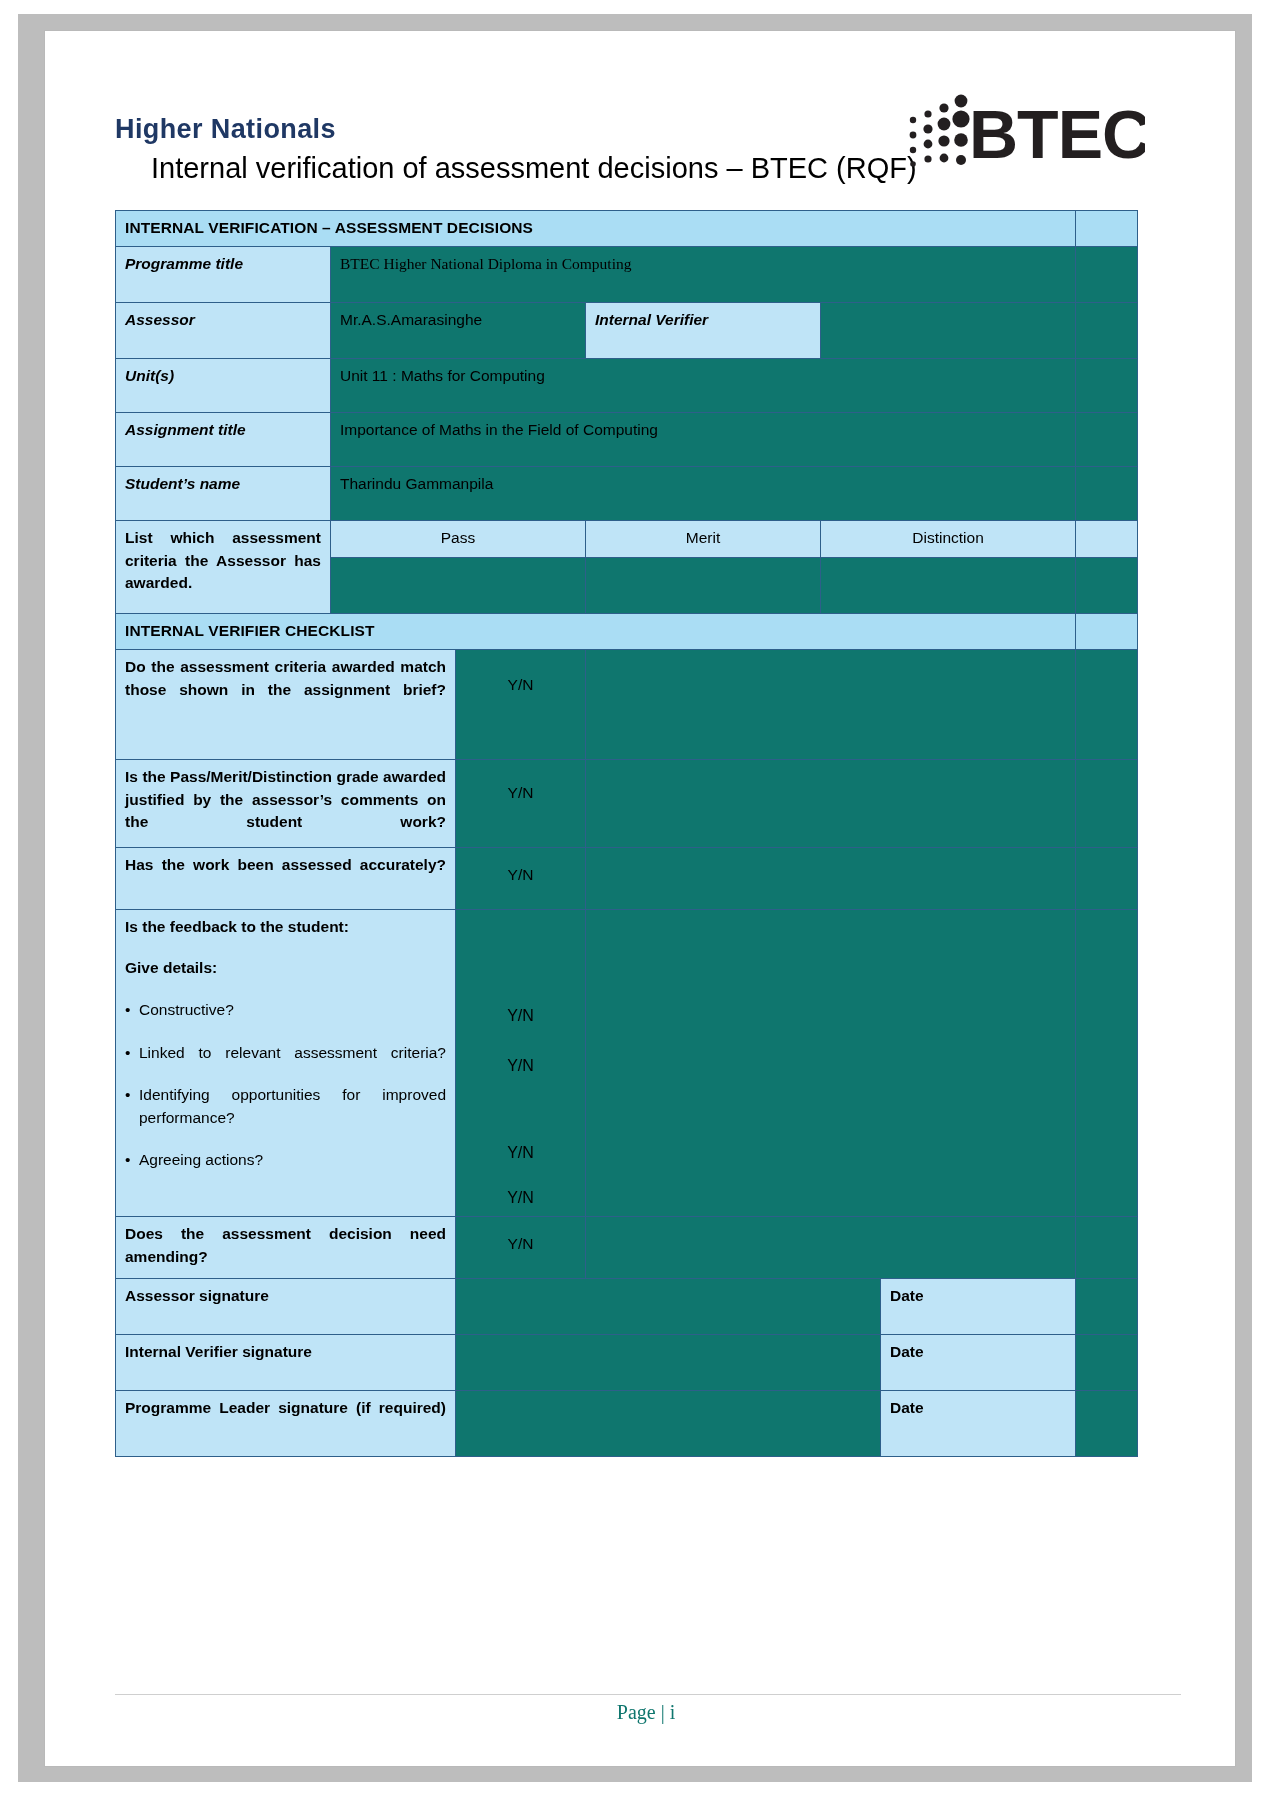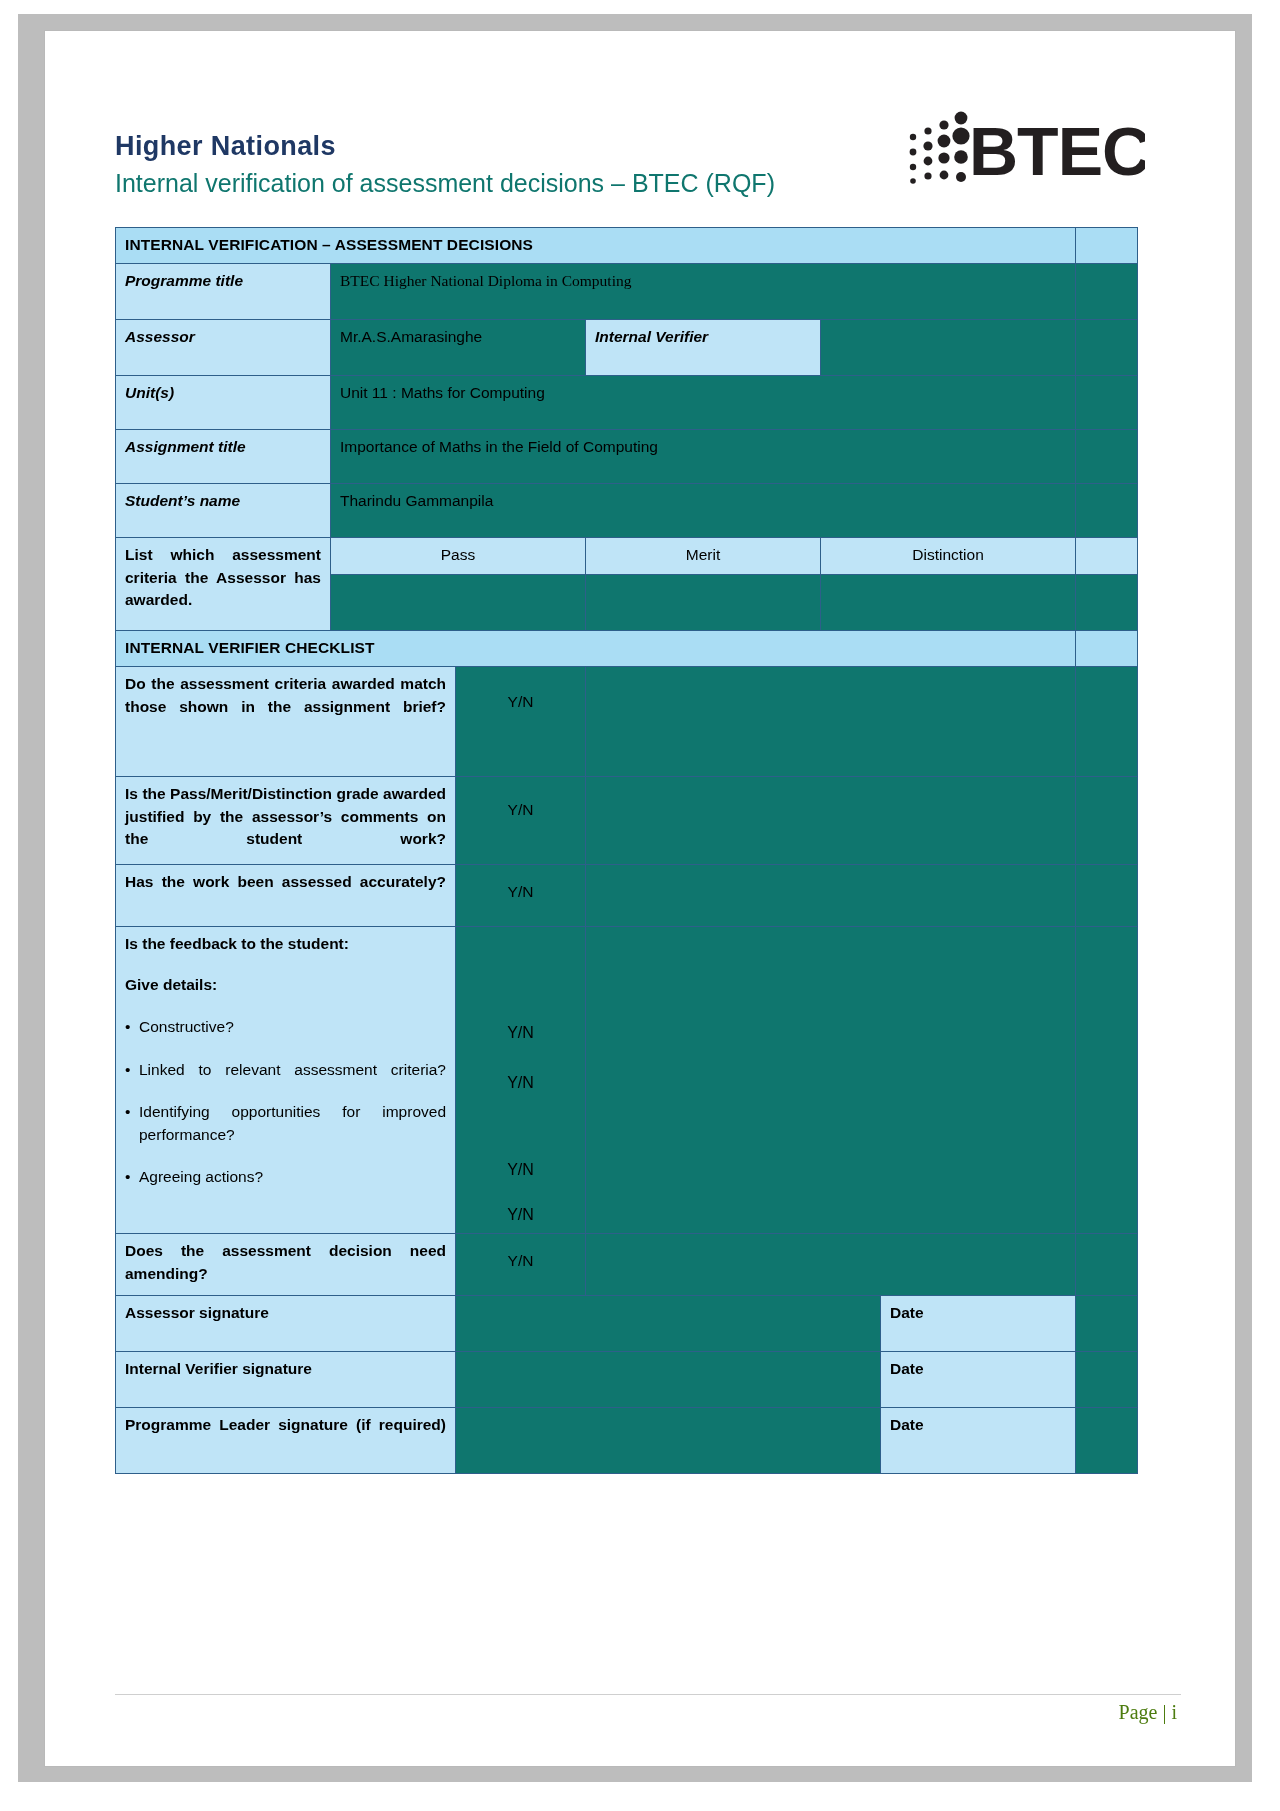--- a/index.html
+++ b/index.html
@@ -31,21 +31,21 @@
     top: 30px;
     width: 1192px;
     height: 1737px;
     background: #ffffff;
     border: 1px solid #b9b9b9;
     box-sizing: border-box;
   }
   .page-inner {
     position: absolute;
     left: 70px;
-    top: 72px;
+    top: 55px;
     width: 1022px;
   }
 
   
   .doc-header {
     position: relative;
     height: 110px;
   }
   .title-block {
     position: absolute;
@@ -54,26 +54,27 @@
   }
   .doc-title {
     font-size: 27px;
     font-weight: bold;
     color: #1f3864;
     letter-spacing: 0.4px;
     line-height: 1.15;
     white-space: nowrap;
   }
   .doc-subtitle {
-    font-size: 25px;
+    font-size: 29px;
     font-weight: normal;
-    color: #0f766e;
+    color: #000000;
     line-height: 1.3;
     margin-top: 5px;
     white-space: nowrap;
+    margin-left: 36px;
   }
 
   
   .btec-logo {
     position: absolute;
     right: -8px;
     top: 6px;
     width: 250px;
     height: 80px;
   }
@@ -176,24 +177,24 @@
     position: absolute;
     left: 70px;
     right: 54px;
     bottom: 42px;
   }
   .footer-rule {
     border-top: 1px solid #cfcfcf;
     margin-bottom: 6px;
   }
   .footer-text {
-    text-align: right;
+    text-align: center;
     font-family: "Liberation Serif", serif;
     font-size: 20px;
-    color: #4d7c0f;
+    color: #0f766e;
     padding-right: 4px;
   }
 </style>
 </head>
 <body>
 
 <div class="page-shadow"></div>
 
 <div class="page">
   <div class="page-inner">

